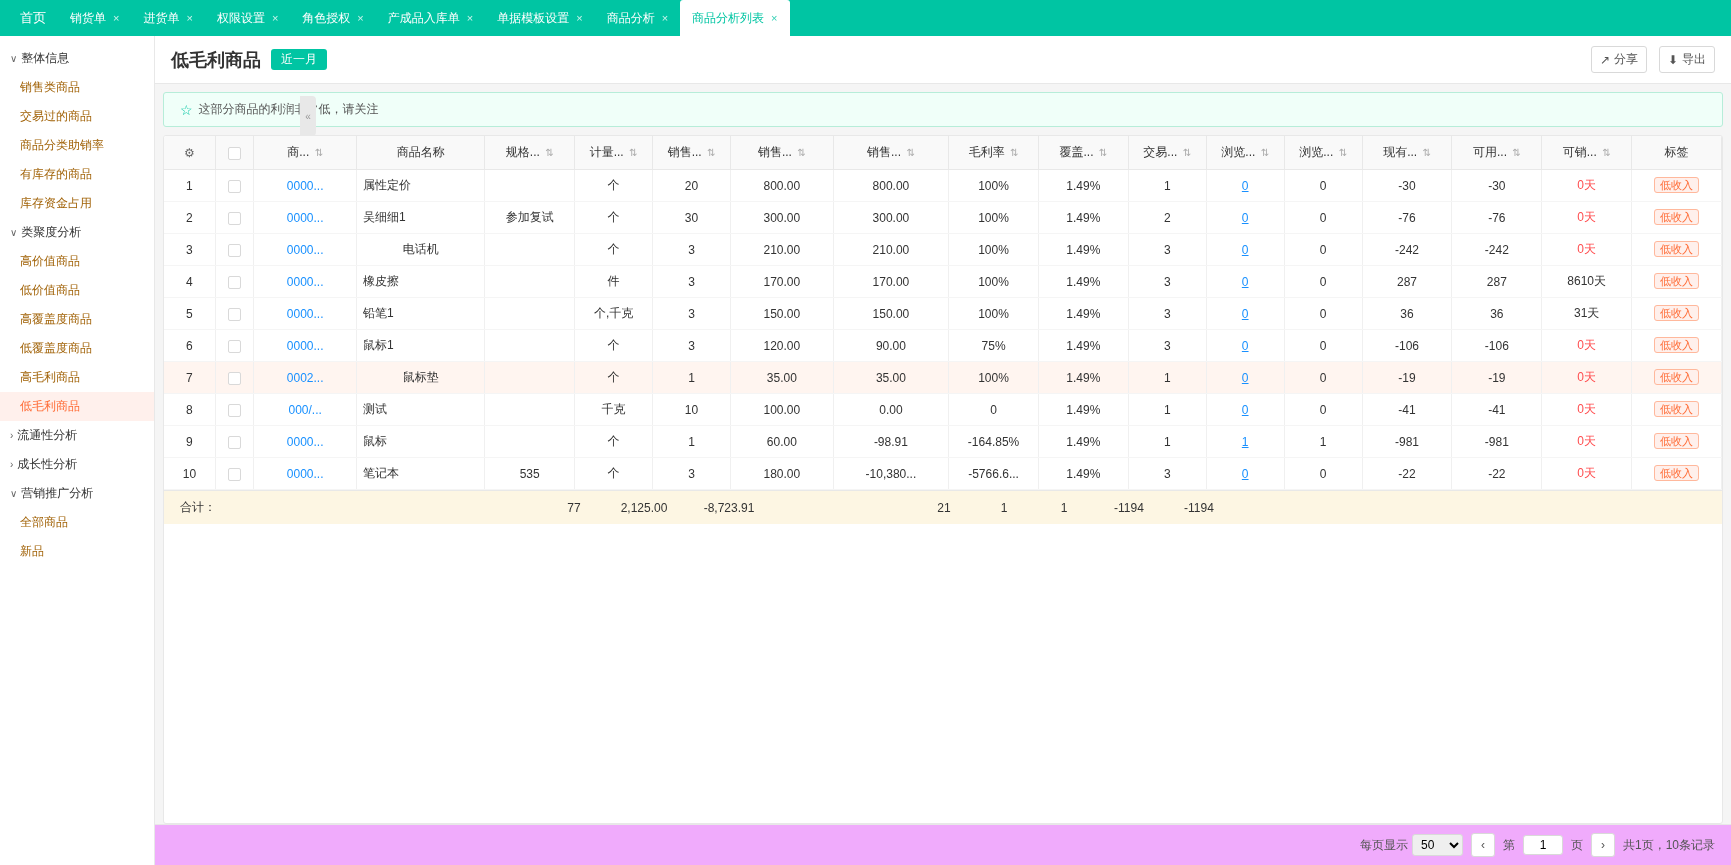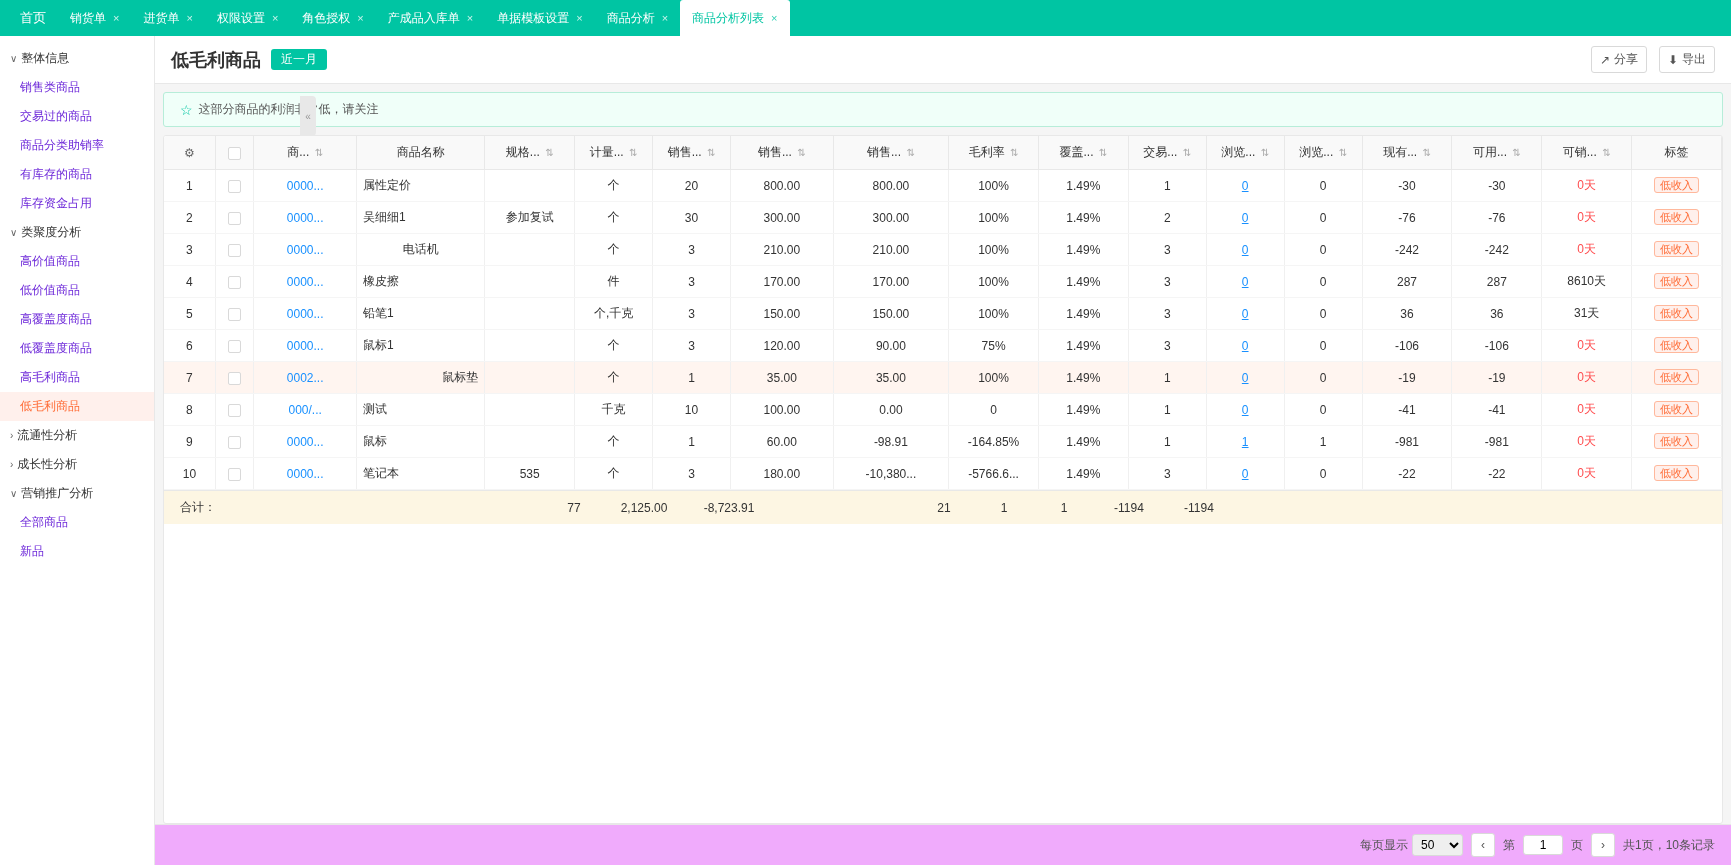--- a/index.html
+++ b/index.html
@@ -52,21 +52,21 @@
       align-items: center;
       padding: 6px 10px;
       font-size: 12px;
       color: #333;
       cursor: pointer;
       font-weight: 500;
     }
     .sidebar-group-title .arrow { margin-right: 4px; color: #666; font-size: 10px; }
     .sidebar-item {
       padding: 6px 10px 6px 20px;
-      color: #6d28d9;
+      color: #a16207;
       cursor: pointer;
       font-size: 12px;
     }
     .sidebar-item.active { background: #fff0ec; color: #ff6b35; font-weight: 500; }
     .sidebar-collapse-btn {
       position: absolute;
       left: 145px;
       top: 60px;
       width: 16px;
       height: 40px;
@@ -599,21 +599,21 @@
       <td class="col-browse2">0</td>
       <td class="col-current">-106</td>
       <td class="col-available">-106</td>
       <td class="col-saleable" style="color:#ff4d4f;">0天</td>
       <td class="col-tag"><span style="background:#fff0ec;color:#ff6b35;border:1px solid #ffb89c;border-radius:3px;padding:1px 5px;font-size:11px;">低收入</span></td>
     </tr>
             <tr class="highlighted">
       <td class="col-no">7</td>
       <td class="col-check"><span class="checkbox-custom"></span></td>
       <td class="col-code" style="color:#1890ff;cursor:pointer;">0002...</td>
-      <td class="col-name" style="text-align:right;">鼠标垫</td>
+      <td class="col-name" style="text-align:center;">鼠标垫</td>
       <td class="col-spec"></td>
       <td class="col-unit">个</td>
       <td class="col-sales-qty">1</td>
       <td class="col-sales-amount">35.00</td>
       <td class="col-sales-profit">35.00</td>
       <td class="col-profit-rate">100%</td>
       <td class="col-coverage">1.49%</td>
       <td class="col-trades">1</td>
       <td class="col-browse1"><span style="color:#1890ff;cursor:pointer;text-decoration:underline;">0</span></td>
       <td class="col-browse2">0</td>

